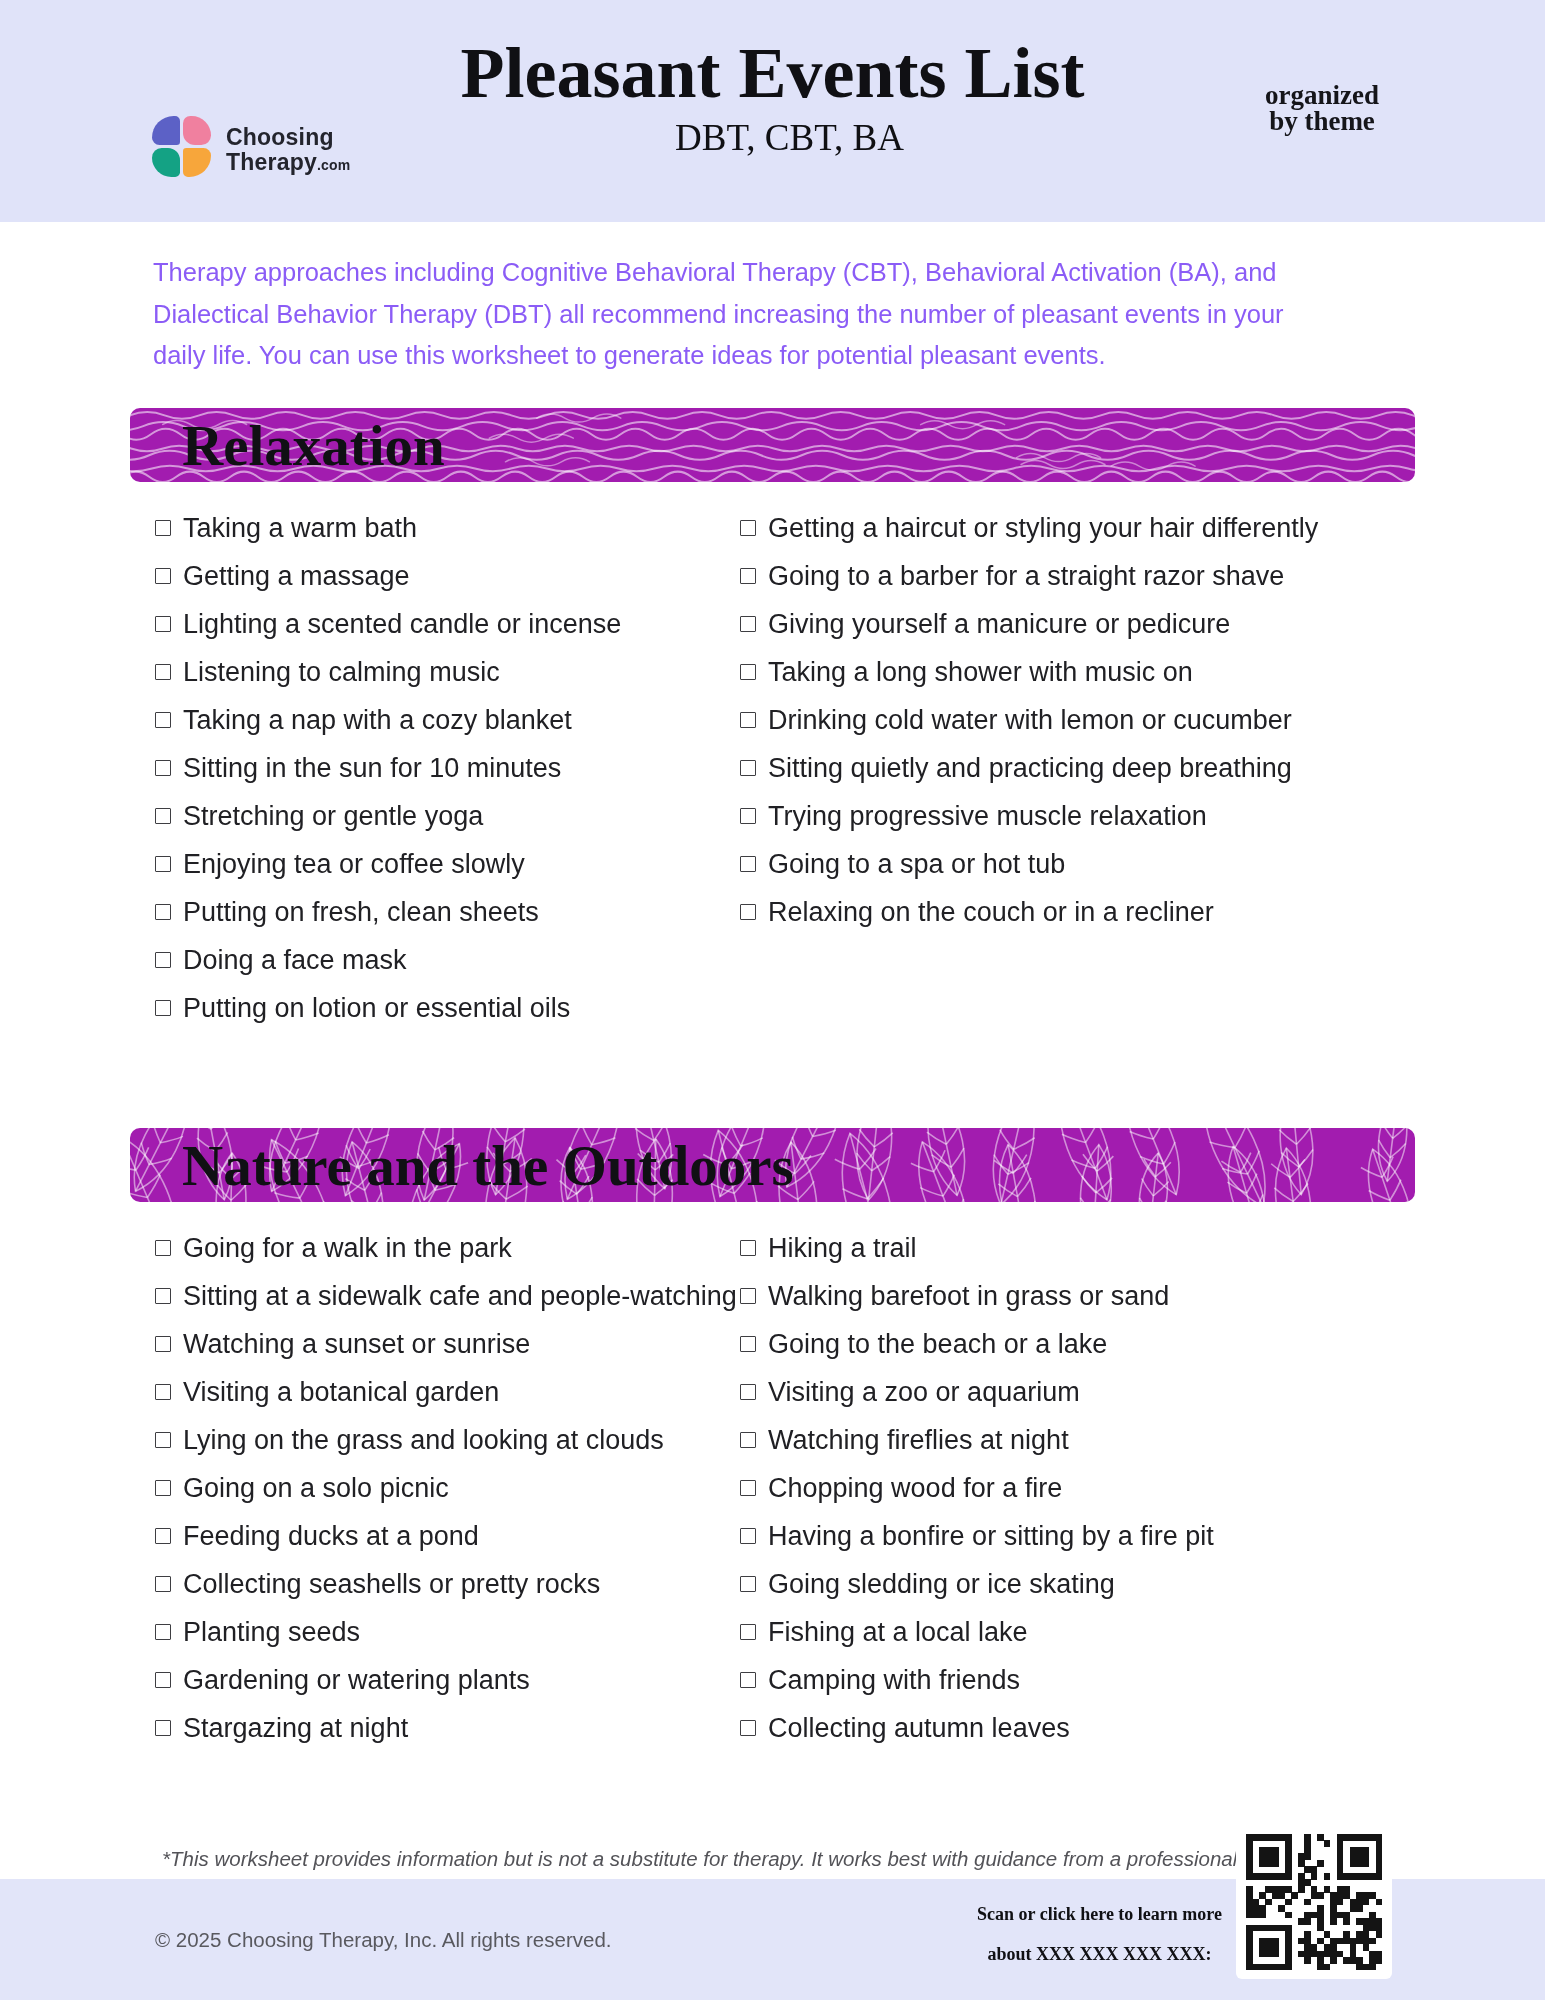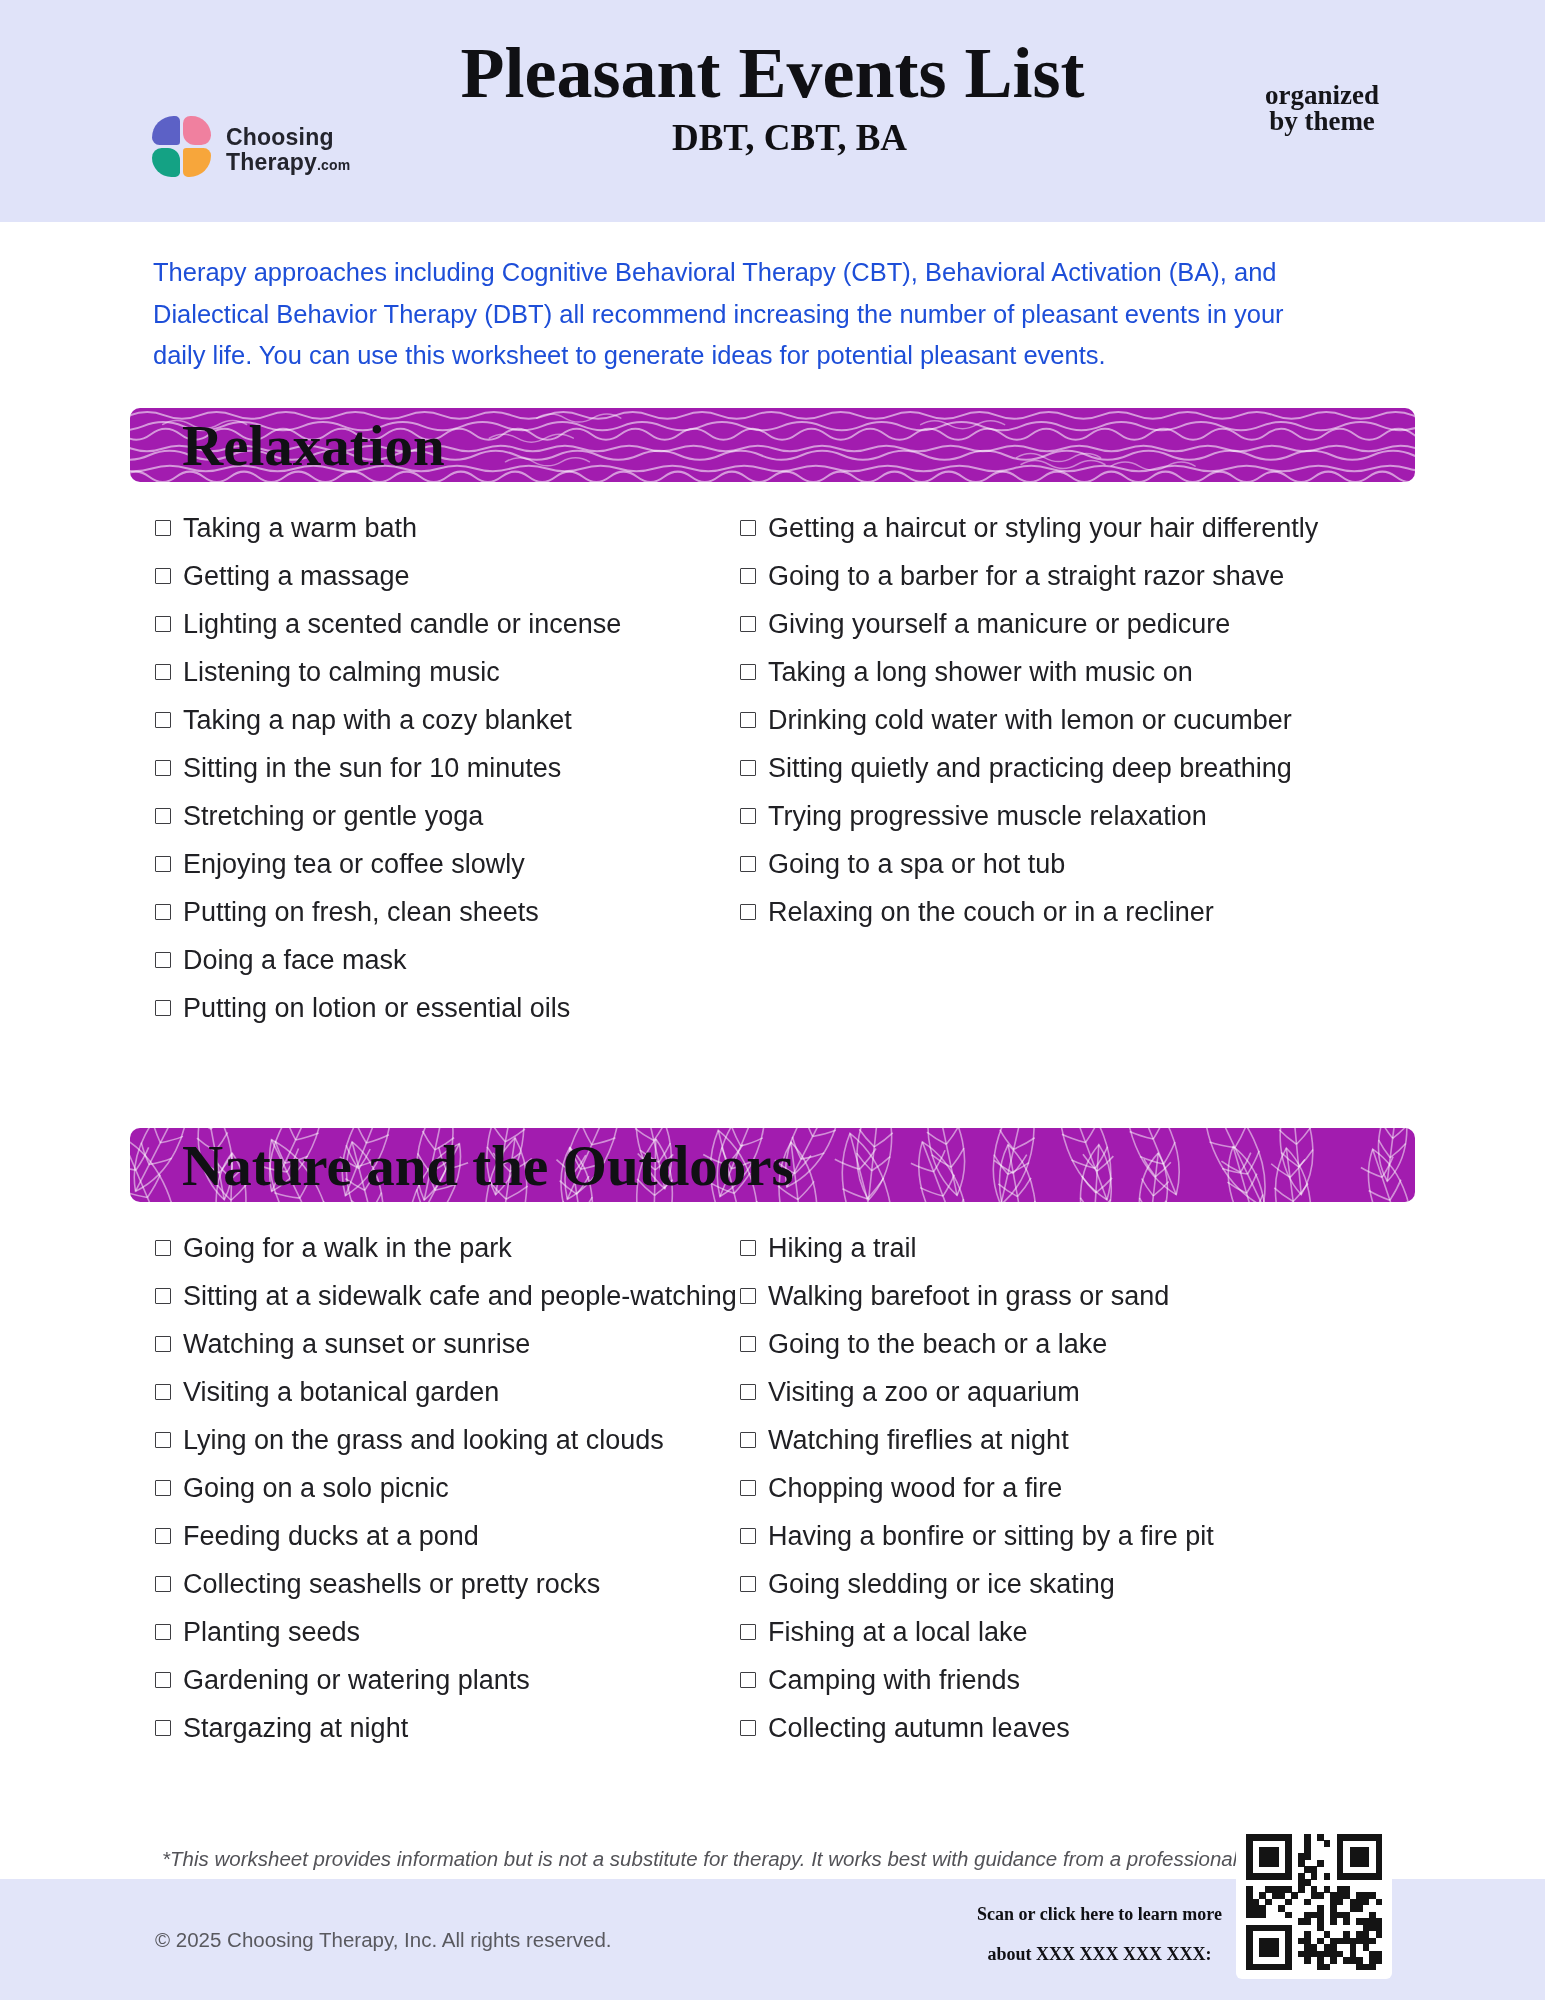--- a/index.html
+++ b/index.html
@@ -12,26 +12,26 @@
   .logo-mark{position:relative;width:60px;height:62px;}
   .q{position:absolute;width:28px;height:29px;}
   .q-tl{left:0;top:0;background:#5c61c6;border-radius:26px 6px 4px 9px;}
   .q-tr{left:31px;top:0;background:#f0809f;border-radius:9px 24px 12px 15px;}
   .q-bl{left:0;top:32px;background:#14a284;border-radius:12px 15px 6px 24px;}
   .q-br{left:31px;top:32px;background:#f7a63b;border-radius:4px 9px 26px 6px;}
   .brand-text{font-weight:700;font-size:23px;line-height:25px;color:#23242d;letter-spacing:.2px;}
   .brand-suffix{font-size:14px;font-weight:700;}
   .title-wrap{position:absolute;left:0;top:36px;width:100%;text-align:center;color:#101014;}
   .page-title{margin:0;font-family:"Liberation Serif","DejaVu Serif",serif;font-weight:700;font-size:72px;line-height:74px;}
-  .page-subtitle{font-family:"Liberation Serif","DejaVu Serif",serif;font-weight:700;font-size:37px;margin-top:6px;margin-left:34px;}
+  .page-subtitle{font-family:"Liberation Serif","DejaVu Serif",serif;font-weight:400;font-size:37px;margin-top:6px;margin-left:34px;}
   .tagline{position:absolute;left:1212px;top:82px;width:220px;text-align:center;
            font-family:"Liberation Serif","DejaVu Serif",serif;font-weight:700;font-size:27px;line-height:26px;color:#15151a;}
 
   
-  .intro{position:absolute;left:153px;top:252px;font-size:25.5px;line-height:41.5px;color:#1d4ed8;}
+  .intro{position:absolute;left:153px;top:252px;font-size:25.5px;line-height:41.5px;color:#8b5cf6;}
 
   
   .section{position:absolute;left:0;width:100%;}
   .sec-0{top:408px;}
   .sec-1{top:1128px;}
   .banner{margin-left:130px;width:1285px;height:74px;background:#a21caf;border-radius:10px;position:relative;overflow:hidden;}
   .pattern{position:absolute;left:0;top:0;width:100%;height:100%;display:none;}
   .pattern.show{display:block;}
   .sec-title{position:absolute;left:52px;top:50%;transform:translateY(-50%);margin:0;z-index:1;
              font-family:"Liberation Serif","DejaVu Serif",serif;font-weight:700;font-size:57px;color:#101014;}

